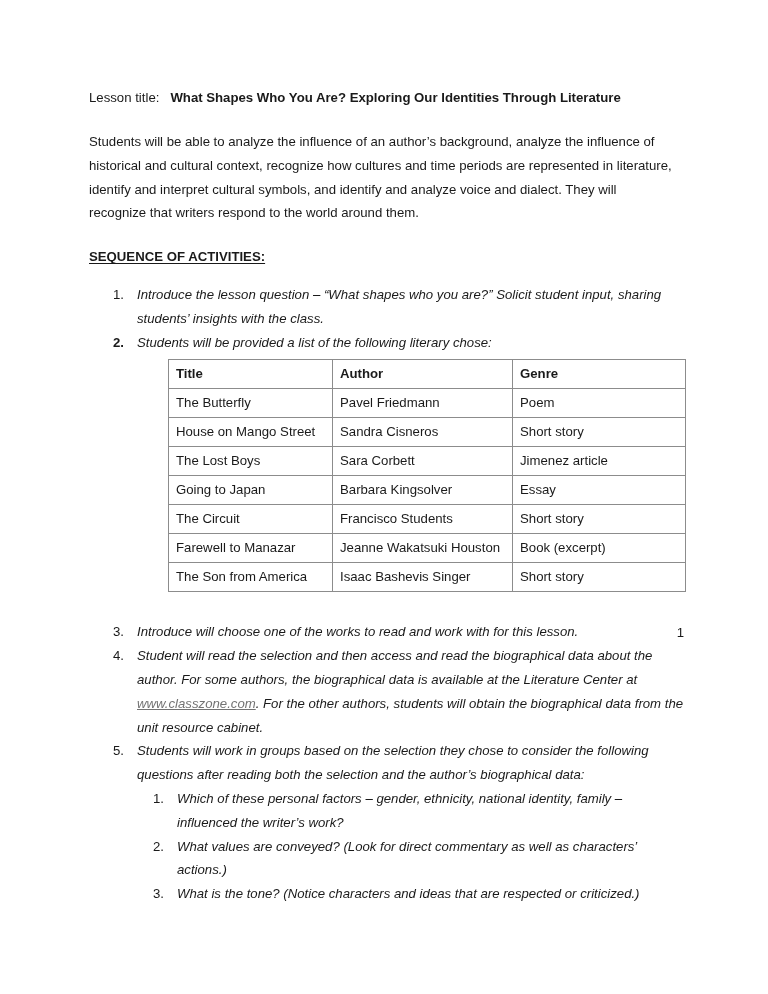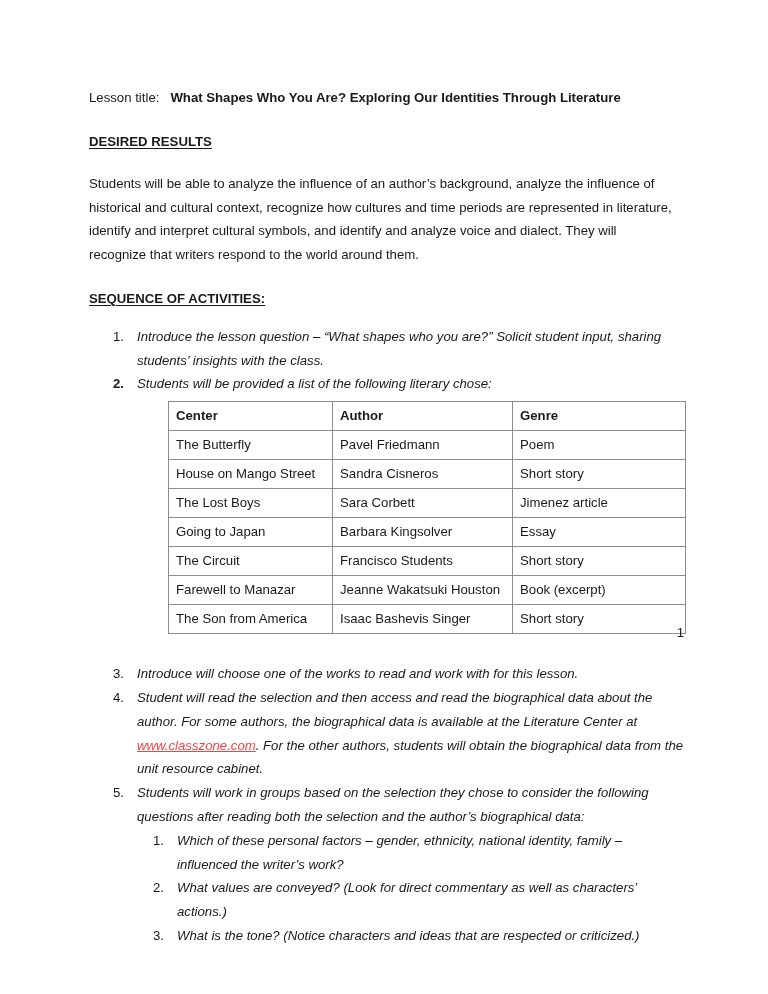--- a/index.html
+++ b/index.html
@@ -130,21 +130,21 @@
   .sublist > li > .num {
     position: absolute;
     left: 64px;
     top: 0;
     width: 22px;
     text-align: left;
   }
 
   
   a.doc-link {
-    color: #ef4444;
+    color: #737373;
     text-decoration: underline;
   }
 
   
   .page-number {
     position: absolute;
     left: 0;
     right: 84px;
     bottom: 58px;
     text-align: right;
@@ -157,21 +157,20 @@
 
 <div class="page">
 
   <div class="doc-body">
 
     <p class="title-line">
       <span class="title-label">Lesson title:</span>
       <span>&nbsp;&nbsp;</span><span class="title-text">What Shapes Who You Are?  Exploring Our Identities Through Literature</span>
     </p>
 
-    <span class="section-heading">DESIRED RESULTS</span>
 
     <p class="para">Students will be able to analyze the influence of an author’s background, analyze the influence of historical and cultural context, recognize how cultures and time periods are represented in literature, identify and interpret cultural symbols, and identify and analyze voice and dialect. They will recognize that writers respond to the world around them.</p>
 
     <span class="section-heading tight">SEQUENCE OF ACTIVITIES:</span>
 
     <ol class="olist">
       <li>
         <span class="num">1.</span>
         <span class="li-text">Introduce the lesson question – “What shapes who you are?”  Solicit student input, sharing students’ insights with the class.</span>
       </li>
@@ -183,21 +182,21 @@
 
     <div class="works-table-wrap">
       <table class="works">
         <colgroup>
           <col class="c-title">
             <col class="c-author">
             <col class="c-genre">
         </colgroup>
         <thead>
           <tr>
-            <th>Center</th>
+            <th>Title</th>
             <th>Author</th>
             <th>Genre</th>
           </tr>
         </thead>
         <tbody>
           <tr>
             <td>The Butterfly</td>
             <td>Pavel Friedmann</td>
             <td>Poem</td>
           </tr>

